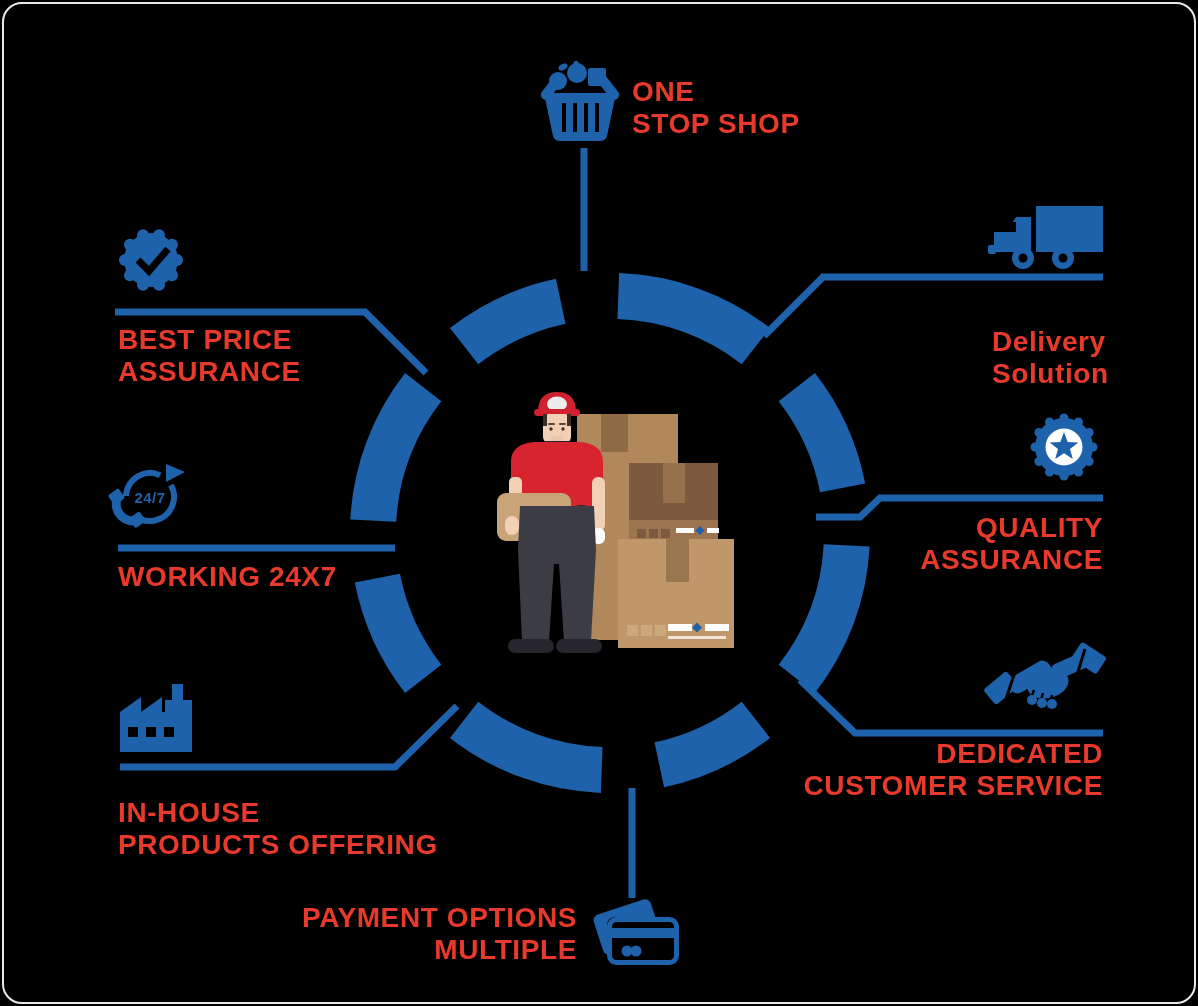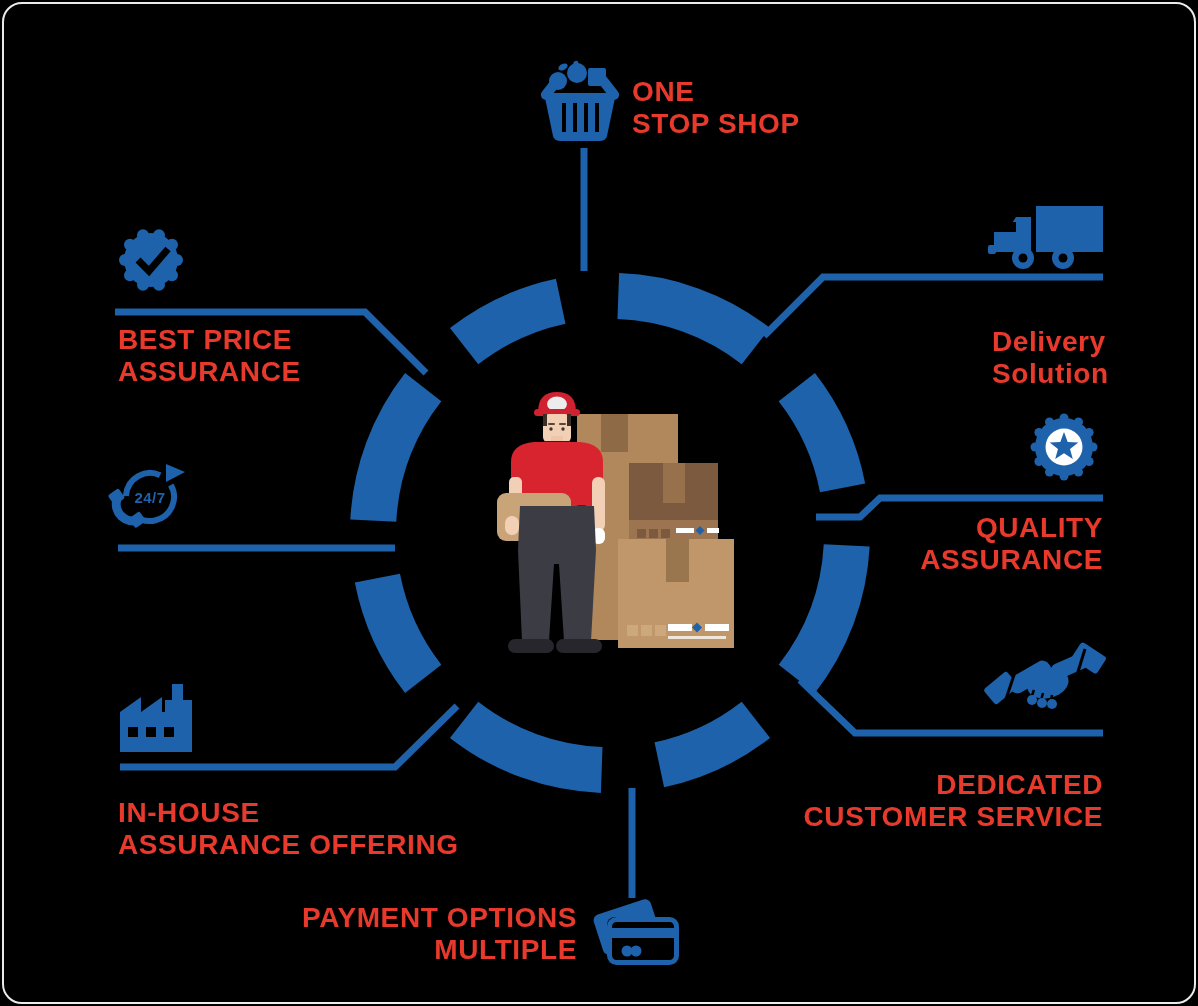--- a/index.html
+++ b/index.html
@@ -220,35 +220,38 @@
   <div class="label" style="left:992px;top:286px;margin-top:40px;">
     <div>Delivery</div>
     <div>Solution</div>
   </div>
 
   <div class="label r" style="right:95px;top:512px;">
     <div>QUALITY</div>
     <div>ASSURANCE</div>
   </div>
 
-  <div class="label r" style="right:95px;top:769px;">
+  <div class="label r" style="right:95px;top:738px;">
     <div>DEDICATED</div>
     <div>CUSTOMER SERVICE</div>
   </div>
 
   <div class="label r" style="right:621px;top:902px;">
     <div>PAYMENT OPTIONS</div>
     <div>MULTIPLE</div>
   </div>
 
   <div class="label" style="left:118px;top:782px;margin-top:15px;">
     <div>IN-HOUSE</div>
-    <div>ASSURANCE OFFERING</div>
-  </div>
-
+    <div>PRODUCTS OFFERING</div>
+  </div>
+
+  <div class="label" style="left:118px;top:561px;">
+    <div>WORKING 24X7</div>
+  </div>
 
   <div class="label" style="left:118px;top:324px;">
     <div>BEST PRICE</div>
     <div>ASSURANCE</div>
   </div>
 
   <div class="frame"></div>
 </div>
 
 </body></html>

